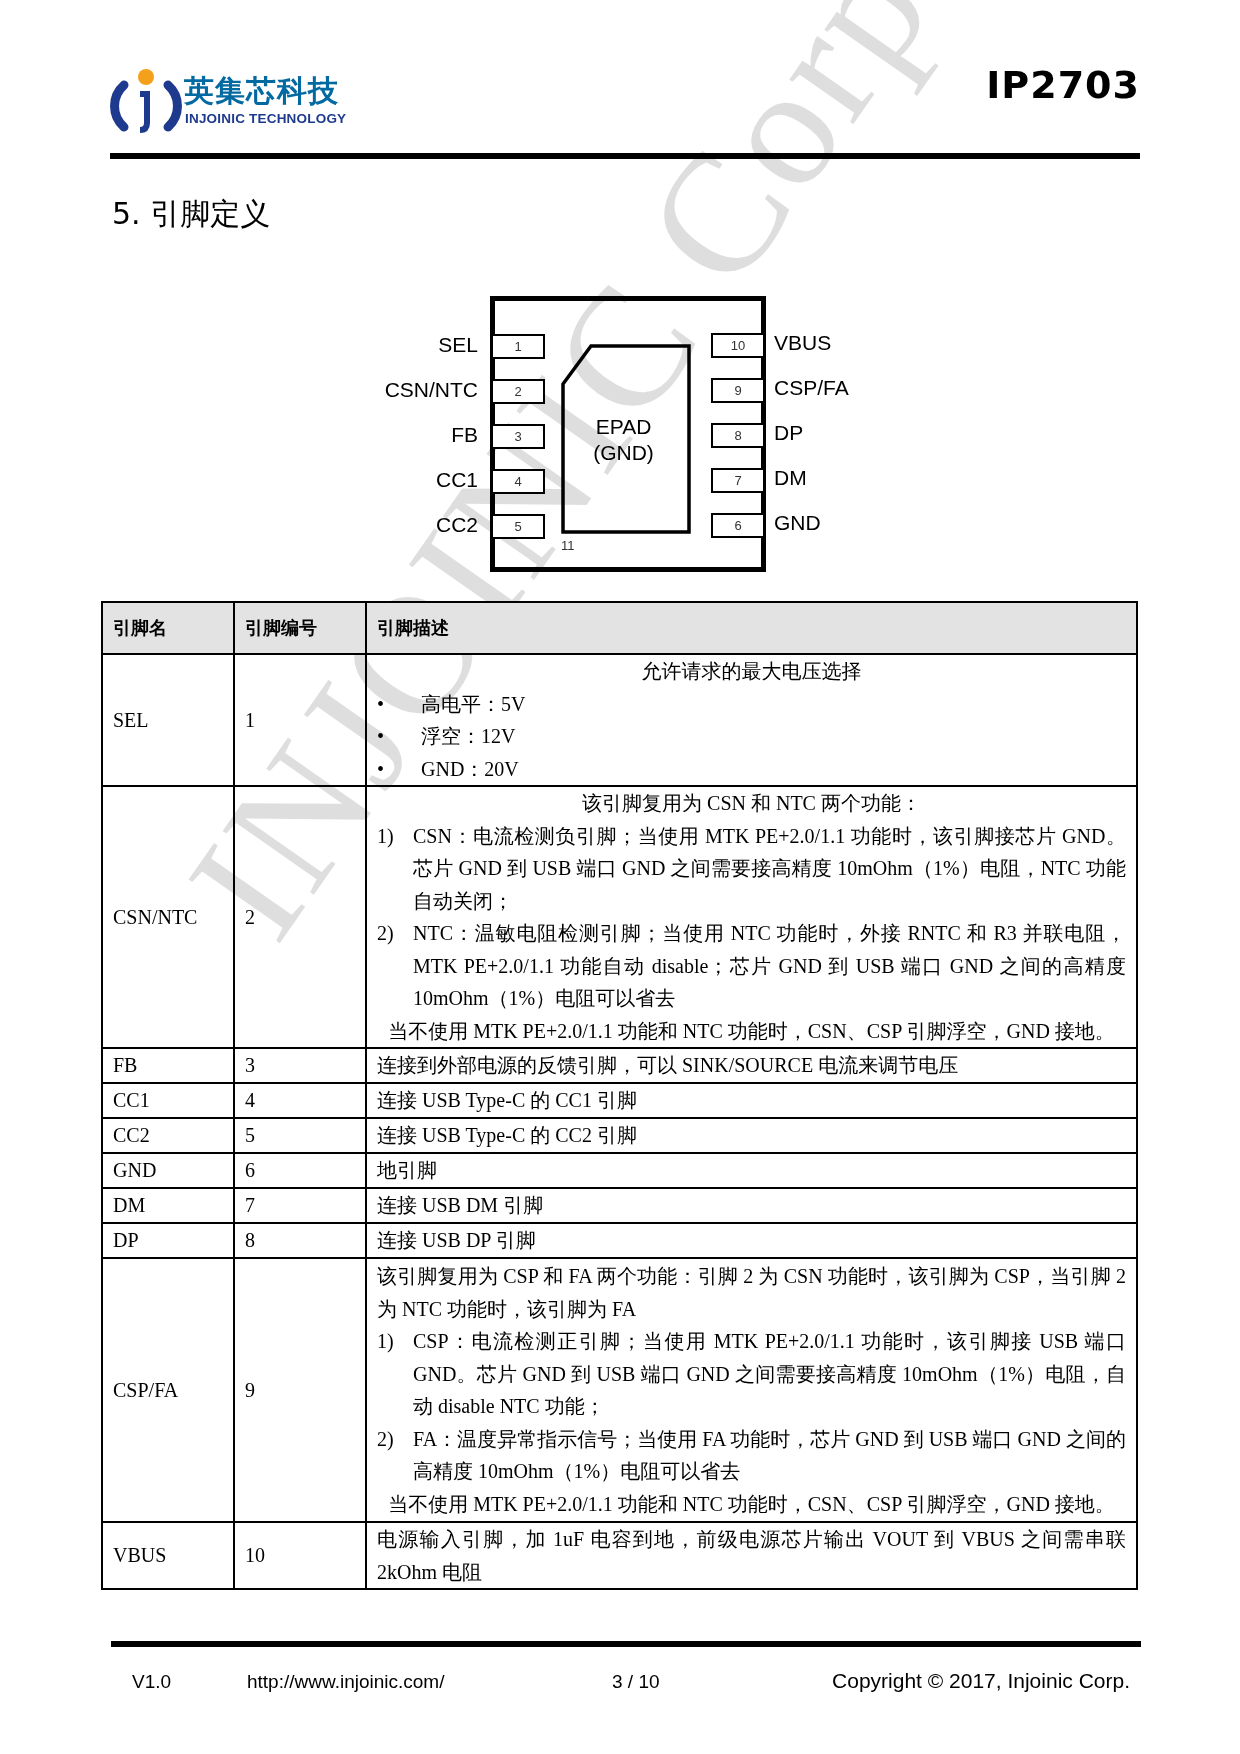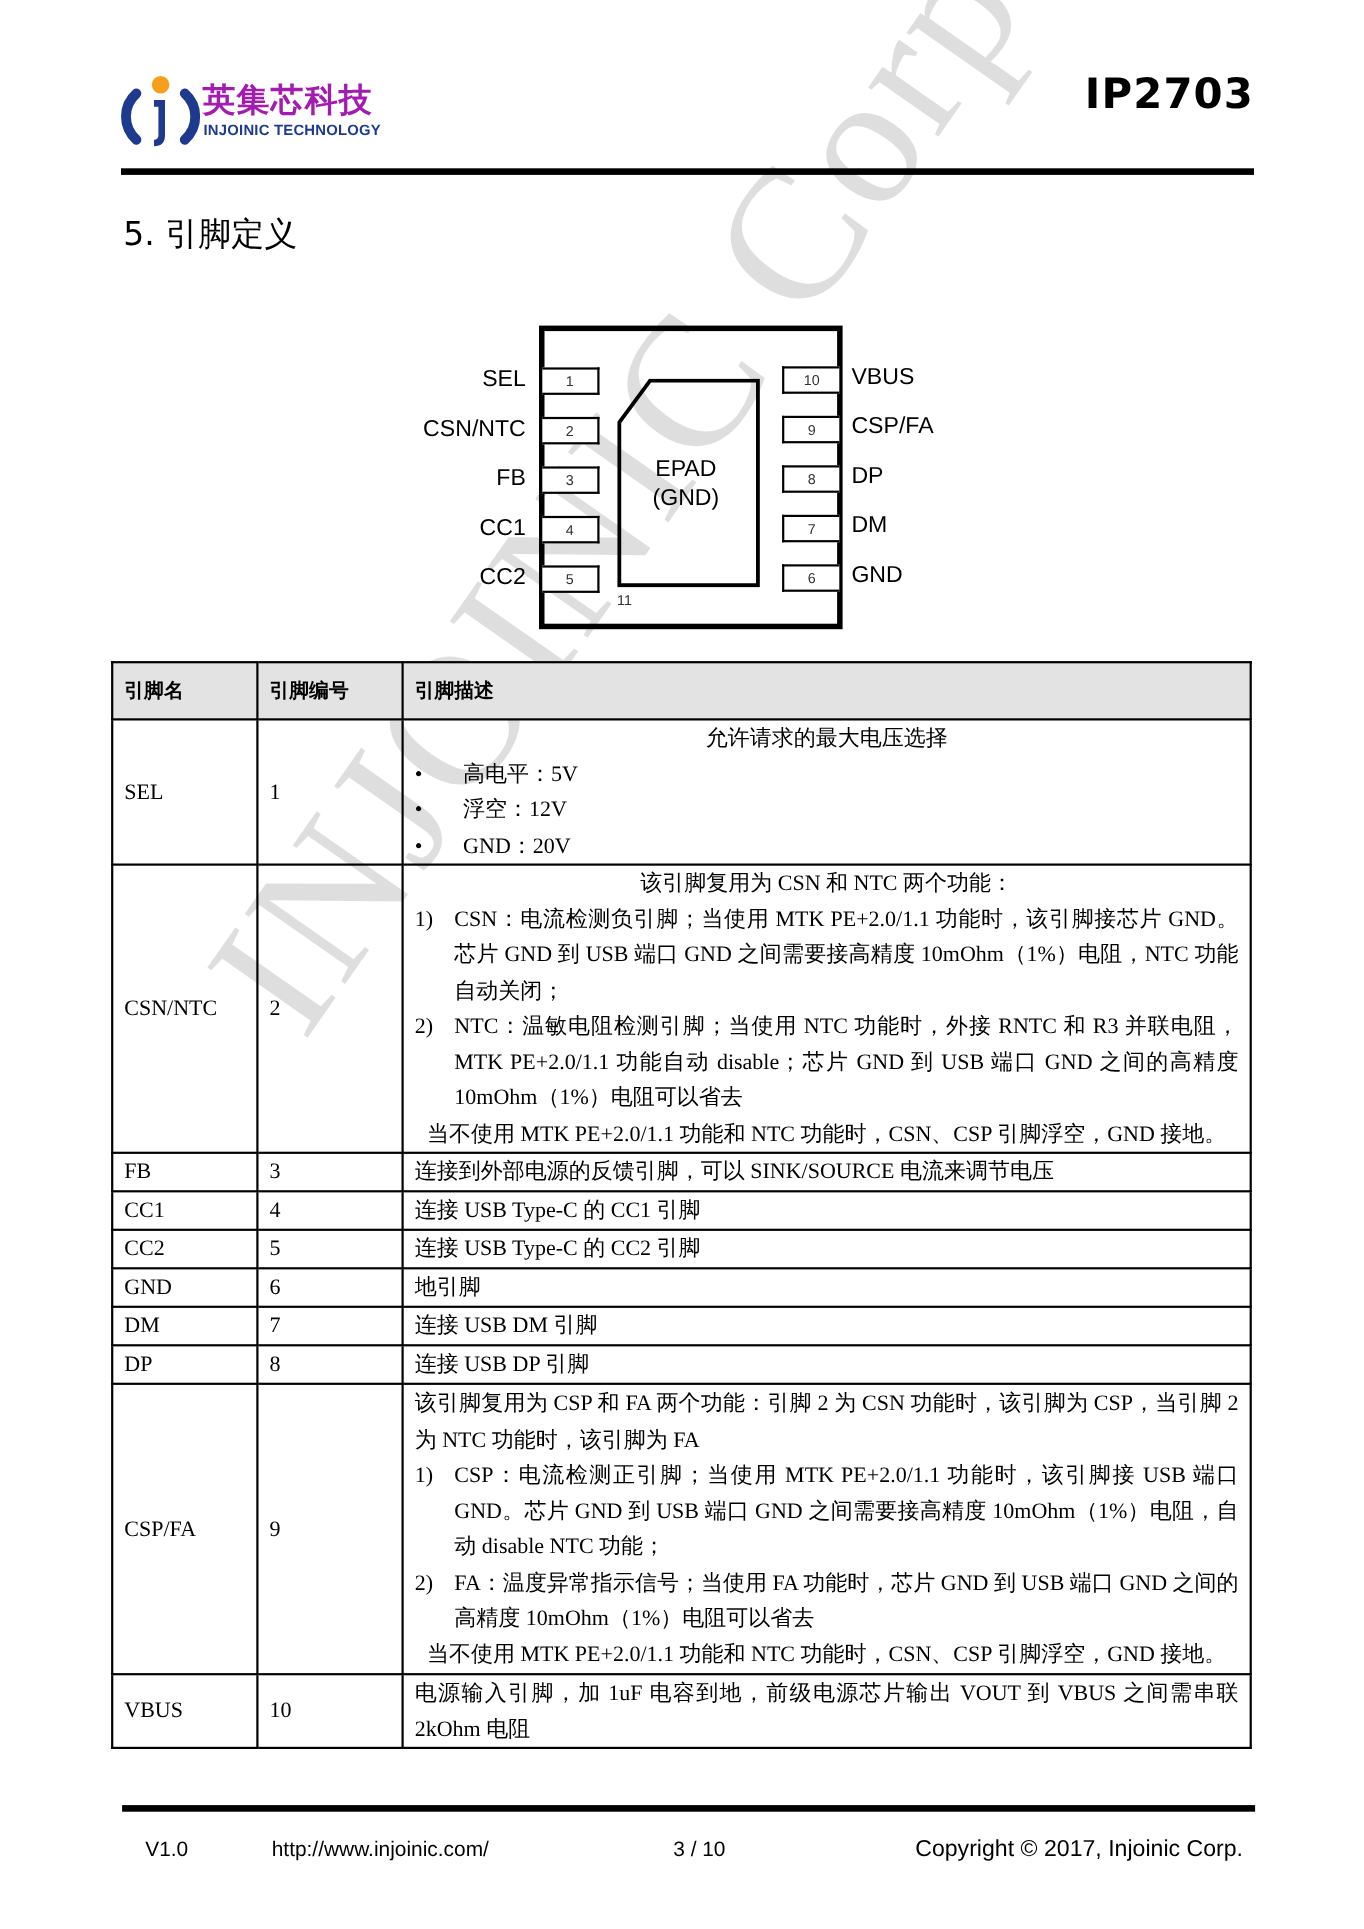--- a/index.html
+++ b/index.html
@@ -3,21 +3,21 @@
 <meta charset="utf-8">
 <style>
   html, body { margin: 0; padding: 0; }
   body {
     width: 1240px; height: 1754px; position: relative; background: #ffffff; overflow: hidden;
     font-family: "Liberation Serif", "DejaVu Serif", serif; color: #000;
   }
   .abs { position: absolute; }
   
   .logo { left: 110px; top: 65px; width: 240px; height: 75px; }
-  .logo-text-cn { position: absolute; left: 74px; top: 6px; font-family: "DejaVu Sans", sans-serif; font-weight: bold; font-size: 30px; color: #a21caf; letter-spacing: 1px; }
+  .logo-text-cn { position: absolute; left: 74px; top: 6px; font-family: "DejaVu Sans", sans-serif; font-weight: bold; font-size: 30px; color: #0369a1; letter-spacing: 1px; }
   .logo-text-en { position: absolute; left: 75px; top: 46px; font-family: "Liberation Sans", sans-serif; font-weight: bold; font-size: 13.5px; color: #1e3a8f; letter-spacing: 0.2px; white-space: nowrap; text-align: right; }
   .doc-title { right: 100px; top: 66px; font-family: "DejaVu Sans", sans-serif; font-weight: bold; font-size: 38px; letter-spacing: 1px; line-height: 1; }
   .rule-top { left: 110px; top: 153px; width: 1030px; height: 6px; background: #000; }
   .section-title { left: 112px; top: 196px; font-family: "DejaVu Sans", sans-serif; font-size: 30px; line-height: 1.2; }
 
   
   .chip { left: 490px; top: 296px; width: 266px; height: 266px; border: 5px solid #000; box-sizing: content-box; }
   .pin { position: absolute; width: 50px; height: 21px; border: 2px solid #000; background: #fff; font-family: "Liberation Sans", sans-serif; font-size: 13px; color: #333; text-align: center; line-height: 21px; }
   .pin.left { left: -2px; border-left: none; }
   .pin.right { right: -2px; border-right: none; }

